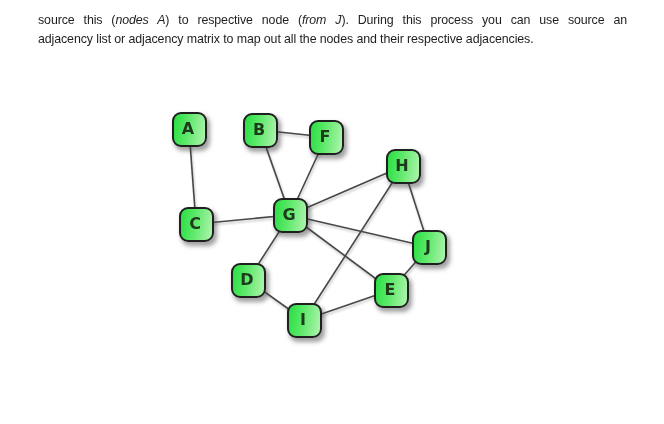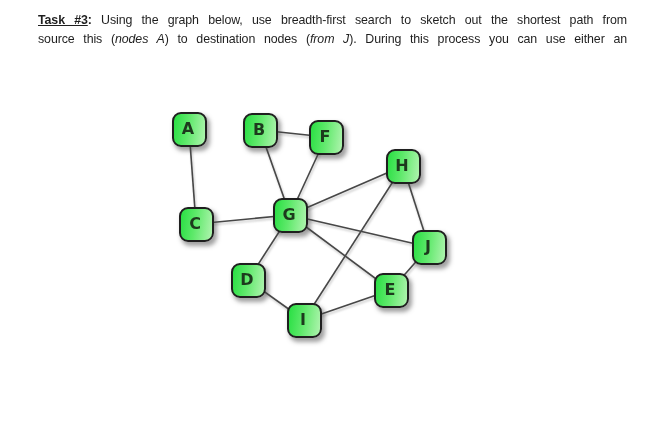--- a/index.html
+++ b/index.html
@@ -61,22 +61,22 @@
     line-height: 1;
     transform: translateX(-1px);
   }
 </style>
 </head>
 <body>
 
 <div class="page">
 
   <div class="para">
-    <div class="doc-line justified"><span class="task-label">Task #3</span><span class="bold">: </span><span>Using the graph below, use breadth-first search to sketch out the shortest path from</span></div>
-    <div class="doc-line justified"><span>source this (</span><span class="ital">nodes A</span><span>) to destination nodes (</span><span class="ital">from J</span><span>). During this process you can use either an</span></div>
+    <div class="doc-line justified"><span>source this (</span><span class="ital">nodes A</span><span>) to respective node (</span><span class="ital">from J</span><span>). During this process you can use source an</span></div>
+    <div class="doc-line">adjacency list or adjacency matrix to map out all the nodes and their respective adjacencies.</div>
   </div>
 
   <div class="graph-layer">
     <svg id="edge-svg" width="664" height="424">
         <line x1="189" y1="129" x2="196" y2="224" stroke="#474747" stroke-width="1.6"></line>
         <line x1="260" y1="130" x2="326" y2="137" stroke="#474747" stroke-width="1.6"></line>
         <line x1="260" y1="130" x2="290" y2="215" stroke="#474747" stroke-width="1.6"></line>
         <line x1="326" y1="137" x2="290" y2="215" stroke="#474747" stroke-width="1.6"></line>
         <line x1="196" y1="224" x2="290" y2="215" stroke="#474747" stroke-width="1.6"></line>
         <line x1="290" y1="215" x2="403" y2="166" stroke="#474747" stroke-width="1.6"></line>

